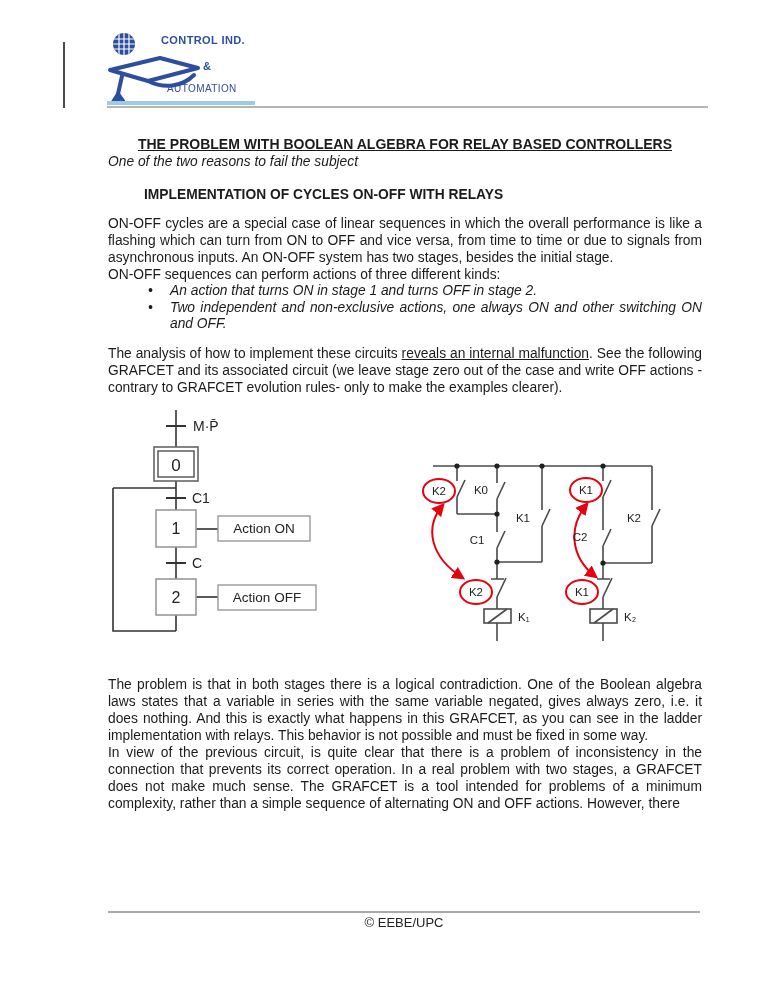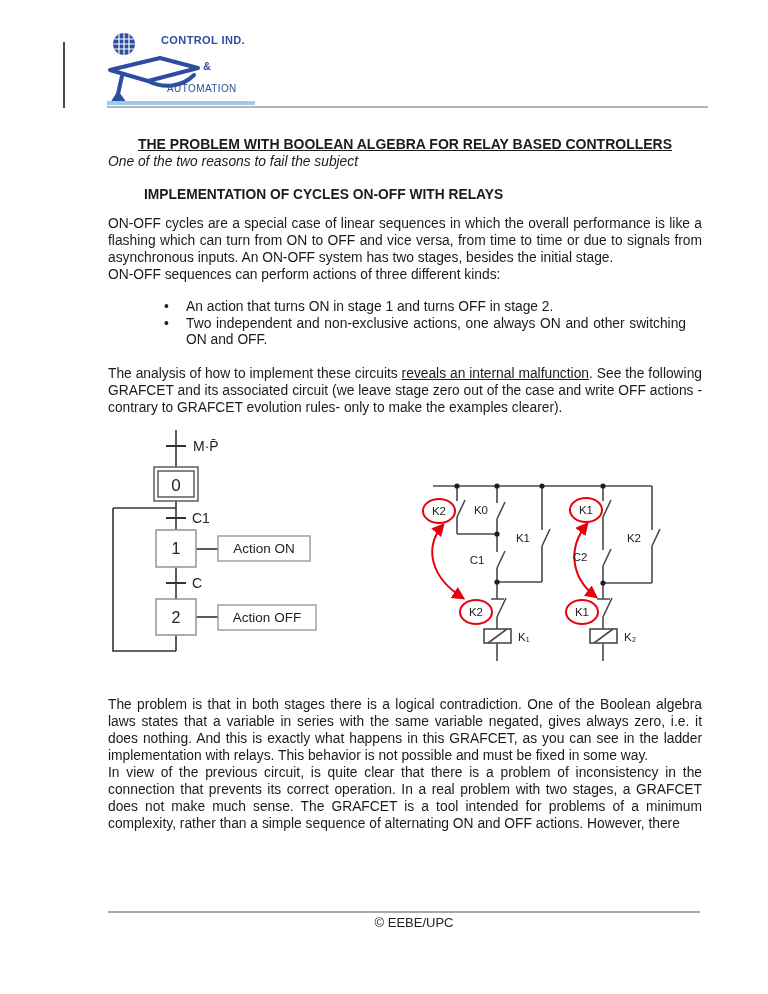--- a/index.html
+++ b/index.html
@@ -16,32 +16,32 @@
   .logo-t1{position:absolute;left:161px;top:34px;font-size:11px;font-weight:bold;letter-spacing:.4px;color:#2d4e9e;}
   .logo-t2{position:absolute;left:203px;top:60px;font-size:11px;font-weight:bold;color:#2d4e9e;}
   .logo-t3{position:absolute;left:167px;top:83px;font-size:10px;font-weight:normal;letter-spacing:.4px;color:#2d4e9e;}
   
   .content{position:absolute;left:108px;top:136px;width:594px;font-size:13.8px;line-height:17px;}
   .doc-title{margin:0;font-size:14px;font-weight:bold;text-align:center;text-decoration:underline;line-height:17px;}
   .subtitle{display:flex;font-style:italic;}
   .section-heading{margin:16px 0 0 0;font-size:13.8px;font-weight:bold;line-height:17px;padding-left:36px;}
   .para{margin:12px 0 0 0;text-align:justify;}
   .para.tight{margin-top:0;}
-  .ul{margin:16px;padding:0 0 0 40px;}
+  .ul{margin:0;padding:0 0 0 40px;font-style:italic;}
   .ul li{list-style:none;position:relative;padding-left:22px;text-align:justify;line-height:16.5px;}
   .ul li::before{content:"\2022";position:absolute;left:0;top:0;}
   .u{text-decoration:underline;}
   
   .figure{position:relative;margin-top:6px;height:250px;}
   .grafcet-svg{position:absolute;left:-8px;top:0;}
   .circuit-svg{position:absolute;left:302px;top:55px;}
   svg text{font-family:"Liberation Sans","DejaVu Sans",sans-serif;fill:#222;}
   
   .hrule-bottom{position:absolute;left:108px;top:911px;width:592px;height:2px;background:#a8a8a8;}
-  .footer-text{position:absolute;left:118px;top:915px;width:592px;text-align:center;font-size:13px;color:#222;}
+  .footer-text{position:absolute;left:108px;top:915px;width:592px;text-align:center;font-size:13px;color:#222;}
 </style>
 </head>
 <body>
 
 <div class="page">
 
   <div class="vrule"></div>
 
   <svg class="logo-svg" width="150" height="86" viewBox="0 0 150 86">
     <defs>

